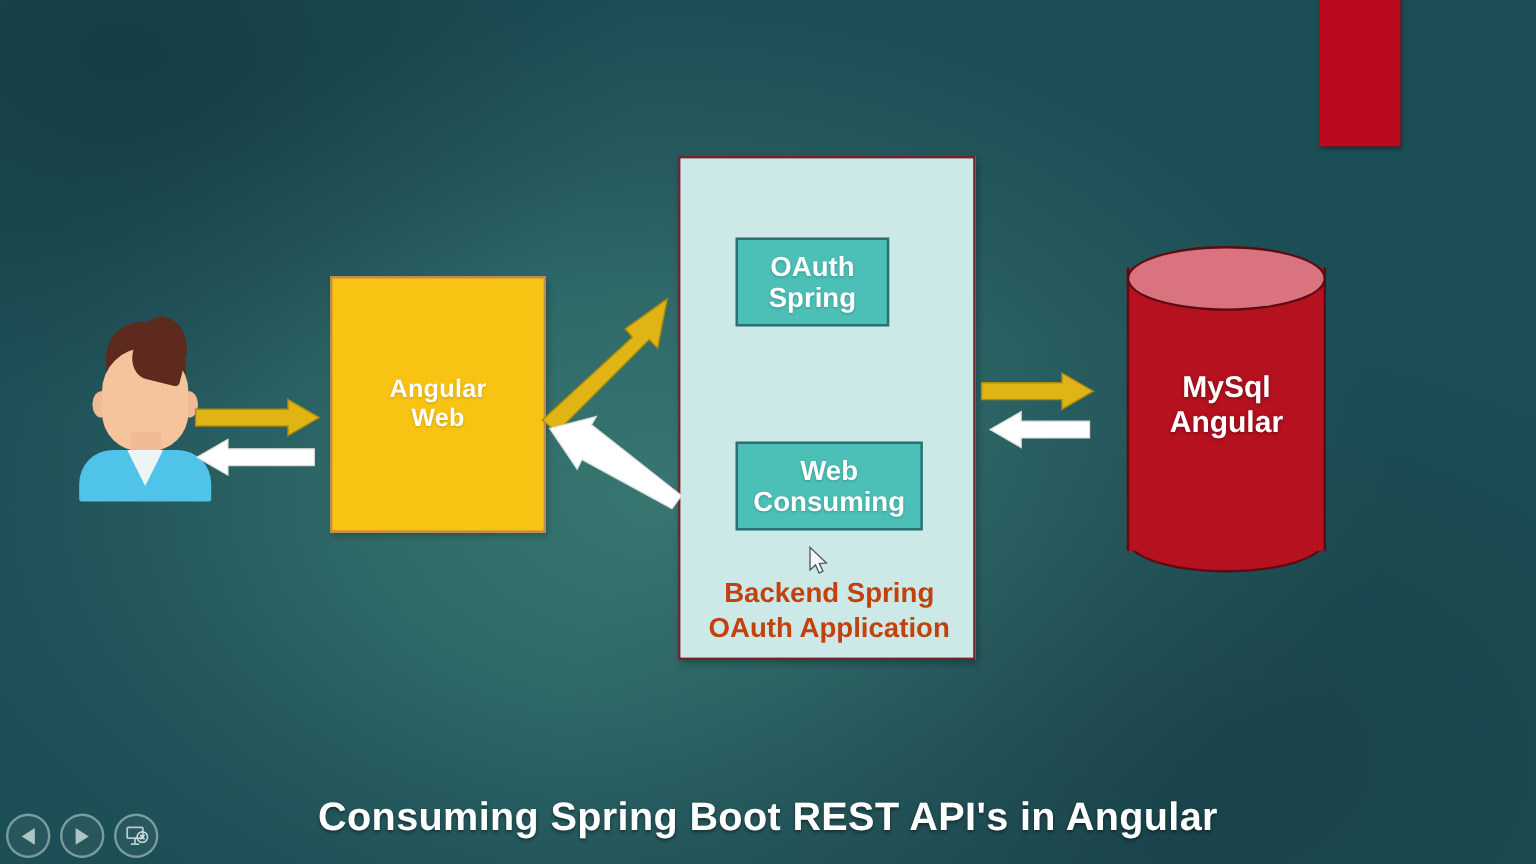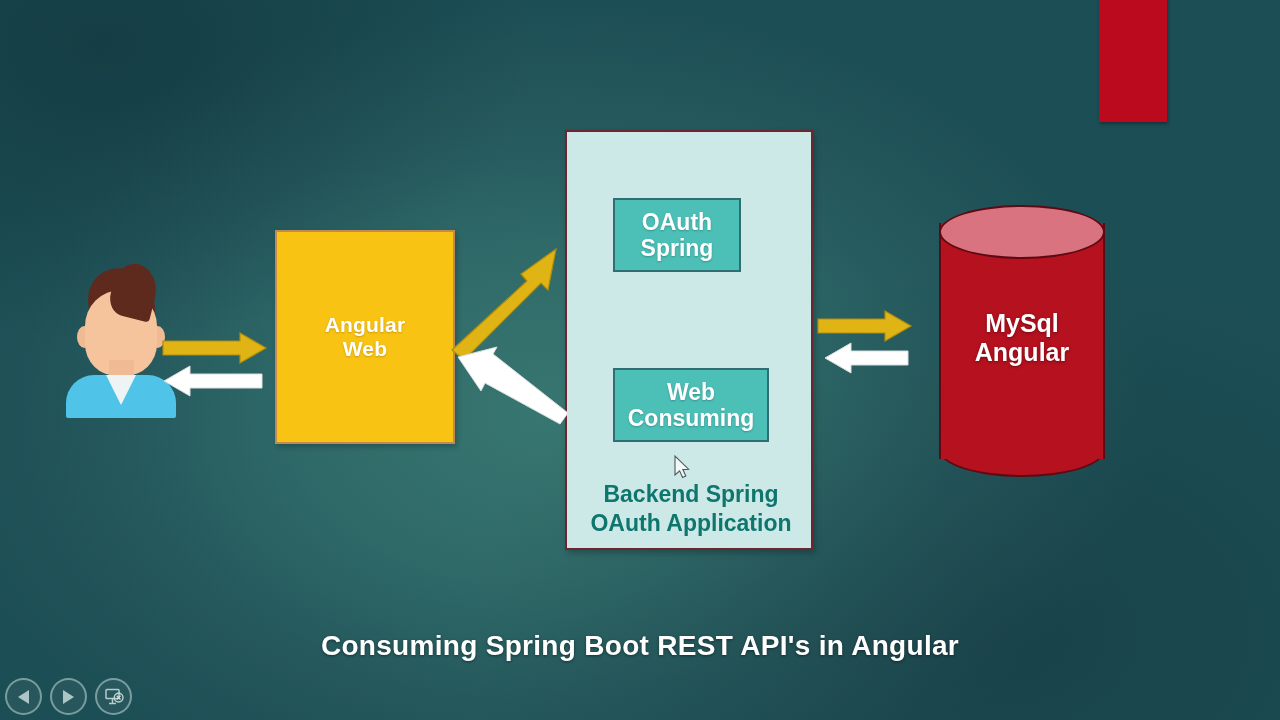--- a/index.html
+++ b/index.html
@@ -121,21 +121,21 @@
     text-align: center;
     text-shadow: 0 1px 2px rgba(20,70,70,0.35);
   }
   .oauth-box { left: 46px; top: 66px; width: 128px; height: 74px; }
   .webservices-box { left: 46px; top: 236px; width: 156px; height: 74px; }
 
   .backend-caption {
     position: absolute;
     left: 8px; top: 348px; width: 232px;
     text-align: center;
-    color: #0f766e;
+    color: #c2410c;
     font-size: 23px;
     font-weight: bold;
     line-height: 1.28;
   }
 
   
   .db {
     position: absolute; left: 915px; top: 205px; width: 166px; height: 272px; margin-left: 24px;
   }
   .db .body {
@@ -168,24 +168,24 @@
     line-height: 1.17;
     text-shadow: 0 1px 3px rgba(60,0,8,0.55);
   }
 
   
   .arrows { position: absolute; inset: 0; pointer-events: none; }
 
   
   .slide-caption {
     position: absolute;
-    left: 0; top: 630px; width: 1280px;
+    left: 0; top: 662px; width: 1280px;
     text-align: center;
     color: #ffffff;
-    font-size: 28px;
+    font-size: 33px;
     font-weight: bold;
     letter-spacing: 0.3px;
     text-shadow: 0 1px 3px rgba(0,0,0,0.45);
   }
 
   
   .controls {
     position: absolute; left: 5px; top: 678px;
     display: flex; align-items: center; gap: 8px;
   }

